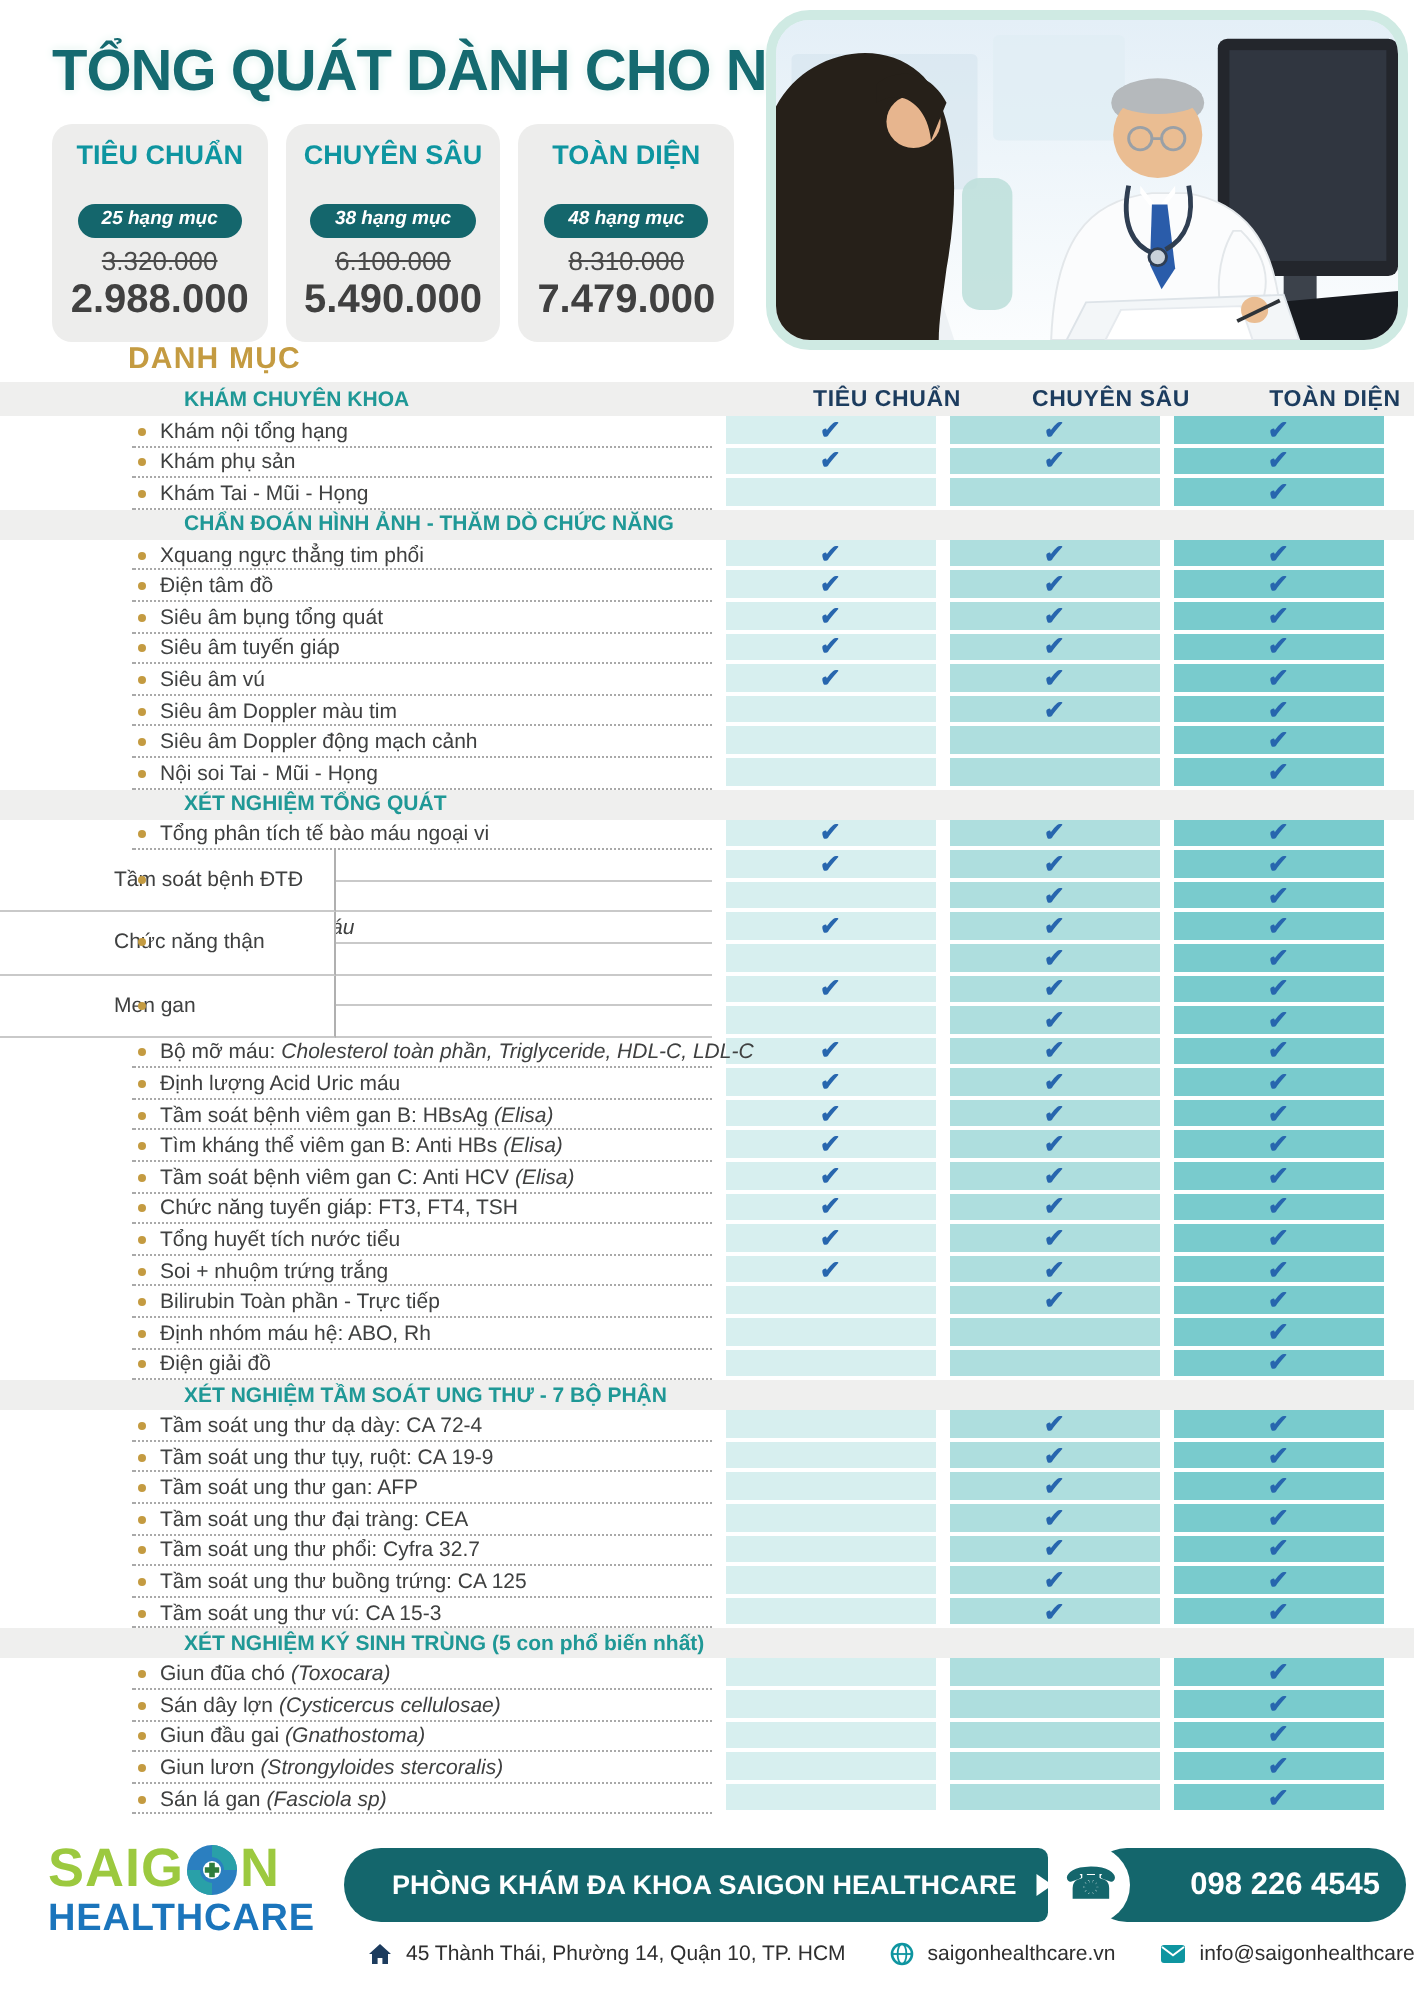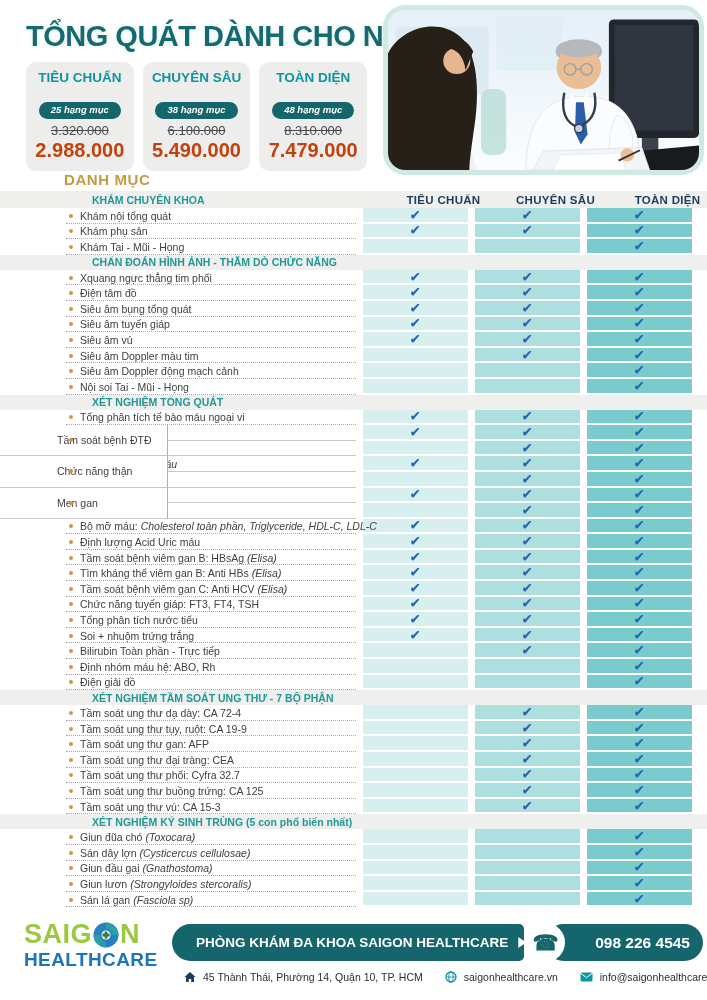--- a/index.html
+++ b/index.html
@@ -10,21 +10,21 @@
   
   .title-area { position:absolute; left:26px; top:18px; width:341px; }
   .kicker { text-align:center; color:#c49b41; font-weight:bold; font-size:16px; letter-spacing:.8px; }
   .main-title { text-align:center; color:#156a70; font-weight:bold; font-size:29px; letter-spacing:-.5px; line-height:1.05; margin-top:3px; white-space:nowrap;
     text-shadow:0 0 2px #ffffff, 0 0 5px #d9efe9; }
   .prices { display:flex; gap:9px; margin-top:11px; }
   .price-box { flex:1; background:#ededec; border-radius:10px; padding:8px 3px 9px; text-align:center; }
   .pkg-name { color:#0e95a0; font-weight:bold; font-size:13.5px; white-space:nowrap; }
   .pkg-pill { display:inline-block; background:#14666c; color:#fff; font-style:italic; font-weight:bold; font-size:9.5px; line-height:1; padding:3px 12px 4px; border-radius:9px; margin-top:17px; white-space:nowrap; }
   .pkg-old { color:#4a4a4a; font-size:13px; margin-top:4px; text-decoration:line-through; }
-  .pkg-price { color:#c2410c; font-weight:bold; font-size:20px; margin-top:1px; }
+  .pkg-price { color:#404040; font-weight:bold; font-size:20px; margin-top:1px; }
 
   .hero { position:absolute; left:383px; top:5px; width:321px; height:170px; border:5px solid #cfeae3; border-radius:22px; overflow:hidden; background:#eaf2f8; }
   .hero svg { display:block; width:100%; height:100%; }
 
   
   .danh-muc { position:absolute; left:64px; top:171px; color:#c49b41; font-weight:bold; font-size:15px; letter-spacing:.6px; }
   .table { position:absolute; left:0; top:191px; width:707px; }
   .band { width:707px; background:#efefee; display:grid; grid-template-columns:356px 105px 105px 105px; column-gap:7px; align-items:center; height:15px;padding-left:28px; }
   .band.first { height:17px; }
   .band-title { padding-left:64px; color:#1f9896; font-weight:bold; font-size:10.5px; white-space:nowrap; }
@@ -134,21 +134,21 @@
   <div class="danh-muc">DANH MỤC</div>
   <div class="table" id="tableRoot">
       <div class="band first">
         <div class="band-title">KHÁM CHUYÊN KHOA</div>
         <div class="colhead">TIÊU CHUẨN</div>
         <div class="colhead">CHUYÊN SÂU</div>
         <div class="colhead">TOÀN DIỆN</div>
       </div>
       <div class="row">
         <div class="label-cell">
-          <span>Khám nội tổng quát</span>
+          <span>Khám nội tổng hạng</span>
         </div>
         <div class="check-cell c0">
           <span class="check">✔</span>
         </div>
         <div class="check-cell c1">
           <span class="check">✔</span>
         </div>
         <div class="check-cell c2">
           <span class="check">✔</span>
         </div>
@@ -469,21 +469,21 @@
         </div>
         <div class="check-cell c1">
           <span class="check">✔</span>
         </div>
         <div class="check-cell c2">
           <span class="check">✔</span>
         </div>
       </div>
       <div class="row">
         <div class="label-cell">
-          <span>Tổng phân tích nước tiểu</span>
+          <span>Tổng huyết tích nước tiểu</span>
         </div>
         <div class="check-cell c0">
           <span class="check">✔</span>
         </div>
         <div class="check-cell c1">
           <span class="check">✔</span>
         </div>
         <div class="check-cell c2">
           <span class="check">✔</span>
         </div>

